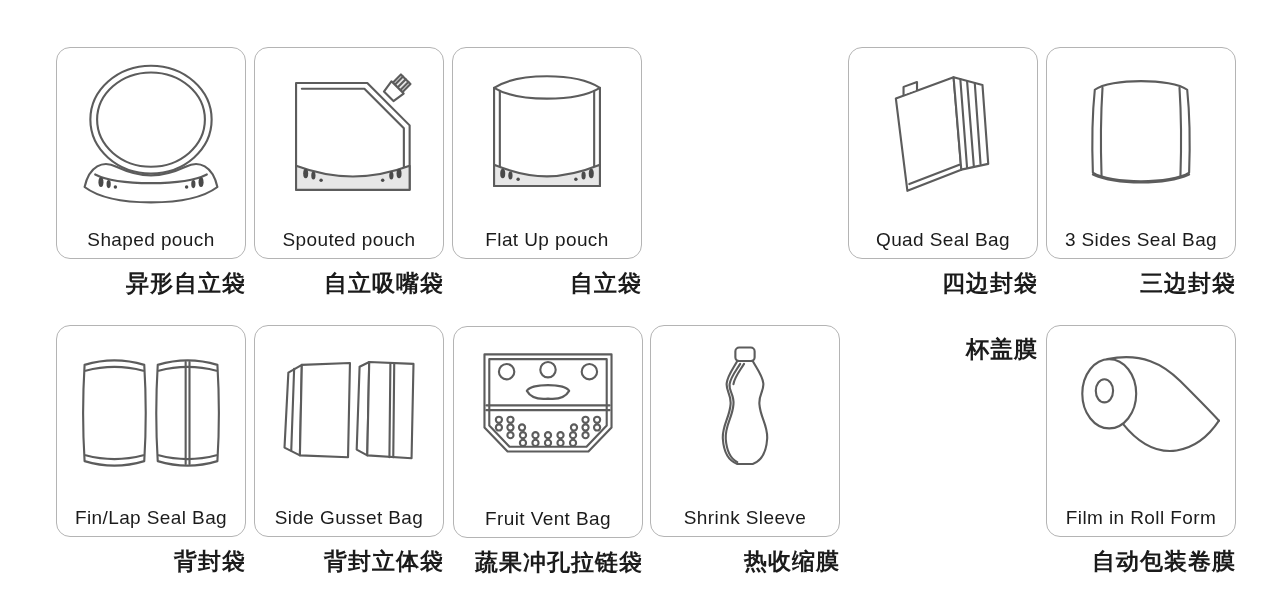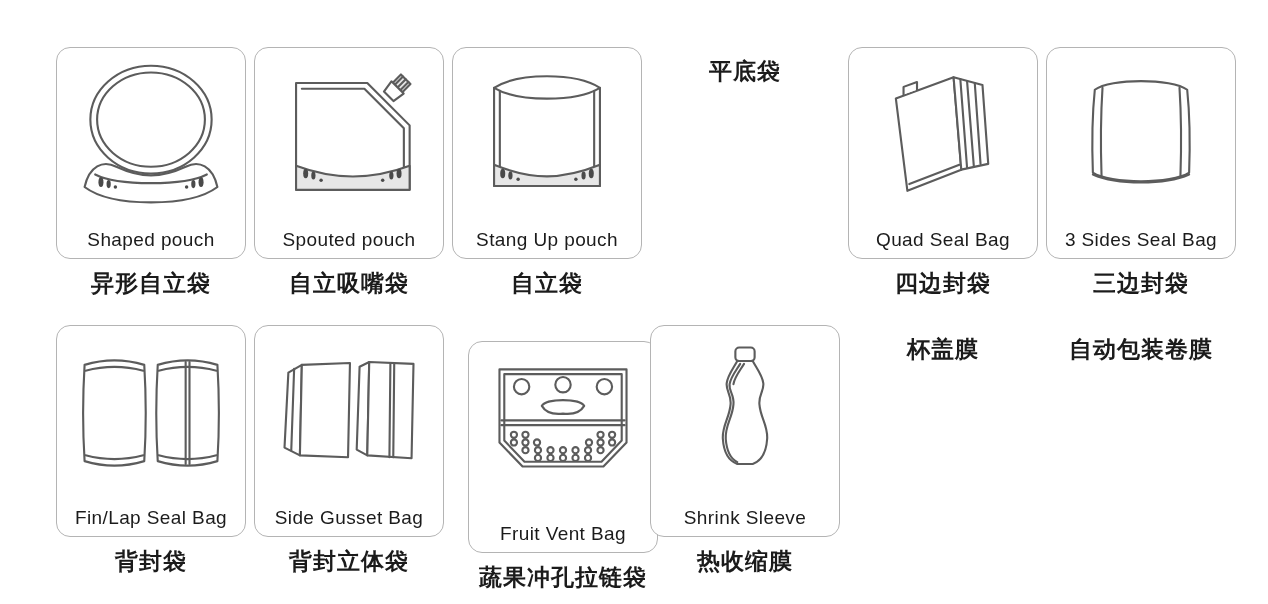--- a/index.html
+++ b/index.html
@@ -38,21 +38,21 @@
   }
   .en{
     position:absolute;bottom:7px;left:0;right:0;
     text-align:center;
     font-size:19px;
     letter-spacing:0.4px;
     color:var(--text);
     white-space:nowrap;
   }
   .zh{
-    text-align:center;
+    text-align:right;
     font-size:23px;
     font-weight:700;
     color:var(--text);
     margin-top:9px;
     letter-spacing:1px;
     white-space:nowrap;
   }
   .art svg{display:block;}
   .art svg path,.art svg ellipse,.art svg circle,.art svg rect,.art svg line{
     stroke:var(--line);
@@ -125,27 +125,26 @@
           <path d="M36,34 L36,130 M134,34 L134,130"></path>
           <path class="f-shade" d="M30,111 C70,127 100,127 140,111 L140,133 L30,133 Z"></path>
           <ellipse class="f-dark" cx="39" cy="120" rx="2.6" ry="5"></ellipse>
           <ellipse class="f-dark" cx="47" cy="122" rx="2.2" ry="4.2"></ellipse>
           <circle class="f-dark" cx="55" cy="126" r="1.8"></circle>
           <circle class="f-dark" cx="115" cy="126" r="1.8"></circle>
           <ellipse class="f-dark" cx="123" cy="122" rx="2.2" ry="4.2"></ellipse>
           <ellipse class="f-dark" cx="131" cy="120" rx="2.6" ry="5"></ellipse>
         </svg>
       </div>
-      <div class="en">Stang Up pouch</div>
+      <div class="en">Flat Up pouch</div>
     </div>
     <figcaption class="zh">自立袋</figcaption>
   </figure>
 
   <figure class="cell" style="margin:0">
-    <figcaption class="zh">平底袋</figcaption>
   </figure>
 
   <figure class="cell" style="margin:0">
     <div class="card">
       <div class="art">
         <svg width="164" height="154" viewBox="0 0 170 160">
           <path class="f-white" d="M36,42 L96,20 L104,116 L48,138 Z"></path>
           <path class="f-white" d="M96,20 L126,28 L132,110 L104,116 Z"></path>
           <path d="M103,22 L110,114"></path>
           <path d="M110,24 L117,112"></path>
@@ -202,21 +201,21 @@
           <path class="f-white" d="M96,32 L106,27 L104,124 L93,118 Z"></path>
           <path class="f-white" d="M106,27 L152,29 L150,127 L104,124 Z"></path>
           <path d="M128,28 L127,126 M132,28 L131,126"></path>
         </svg>
       </div>
       <div class="en">Side Gusset Bag</div>
     </div>
     <figcaption class="zh">背封立体袋</figcaption>
   </figure>
 
-  <figure class="cell" style="margin:16px">
+  <figure class="cell" style="margin:1px">
     <div class="card">
       <div class="art">
         <svg width="164" height="154" viewBox="0 0 170 160">
           <path class="f-white" d="M19,18 L151,18 L151,94 L127,119 L43,119 L19,94 Z"></path>
           <path d="M24,23 L146,23 L146,92 L125,114 L45,114 L24,92 Z"></path>
           <circle cx="42" cy="36" r="8"></circle>
           <circle cx="85" cy="34" r="8"></circle>
           <circle cx="128" cy="36" r="8"></circle>
           <path d="M63,56 C68,48 102,48 107,56 C103,63 94,65 85,64 C76,65 67,63 63,56 Z"></path>
           <path d="M21,71 L149,71" stroke-width="3.2"></path>
@@ -263,16 +262,27 @@
       <div class="en">Shrink Sleeve</div>
     </div>
     <figcaption class="zh">热收缩膜</figcaption>
   </figure>
 
   <figure class="cell" style="margin:0">
     <figcaption class="zh">杯盖膜</figcaption>
   </figure>
 
   <figure class="cell" style="margin:0">
+    <div class="card">
+      <div class="art">
+        <svg width="164" height="154" viewBox="0 0 170 160">
+          <path d="M50,24 C86,17 108,29 126,47 C141,62 155,76 166,88"></path>
+          <path d="M66,91 C82,111 101,122 122,119 C141,116 156,103 166,88"></path>
+          <ellipse class="f-white" cx="52" cy="60" rx="28" ry="36"></ellipse>
+          <ellipse class="f-white" cx="47" cy="57" rx="9" ry="12"></ellipse>
+        </svg>
+      </div>
+      <div class="en">Film in Roll Form</div>
+    </div>
     <figcaption class="zh">自动包装卷膜</figcaption>
   </figure>
 
 </div>
 
 </body></html>

